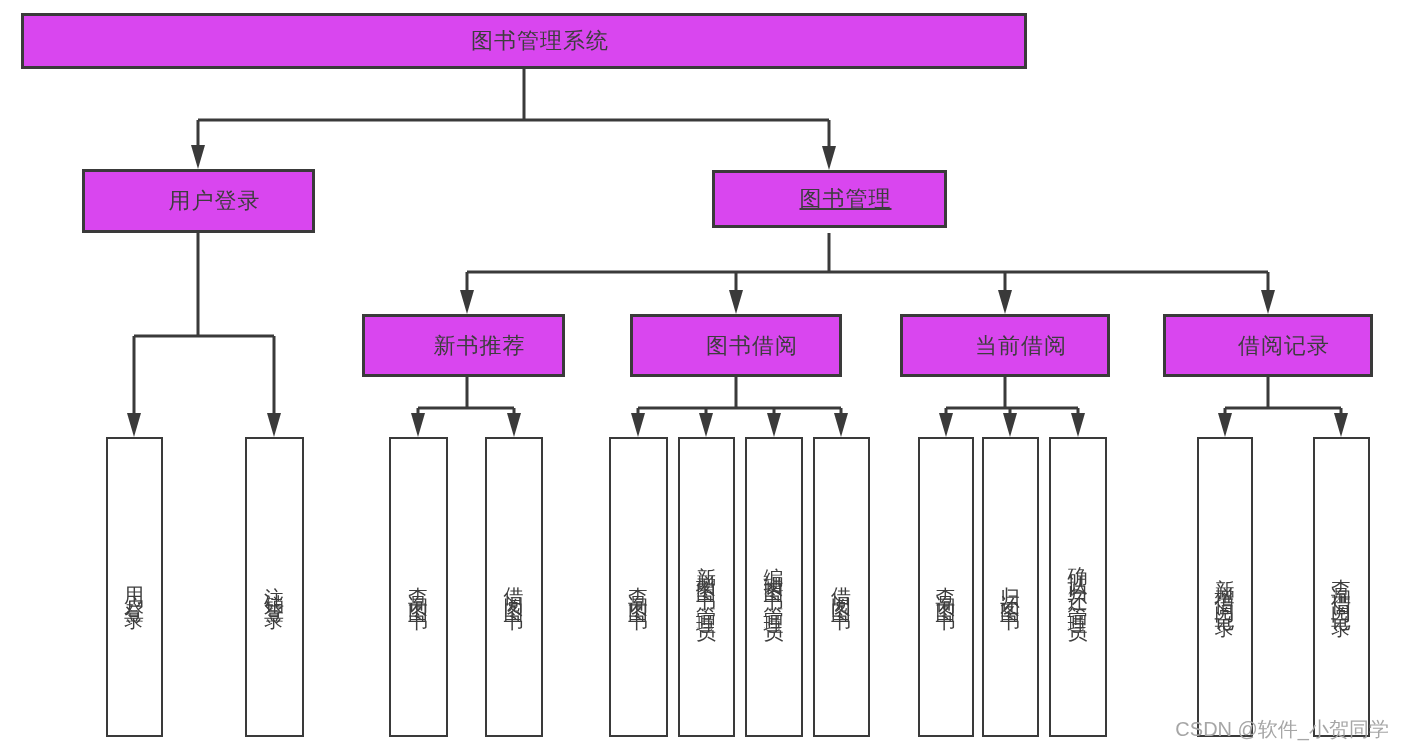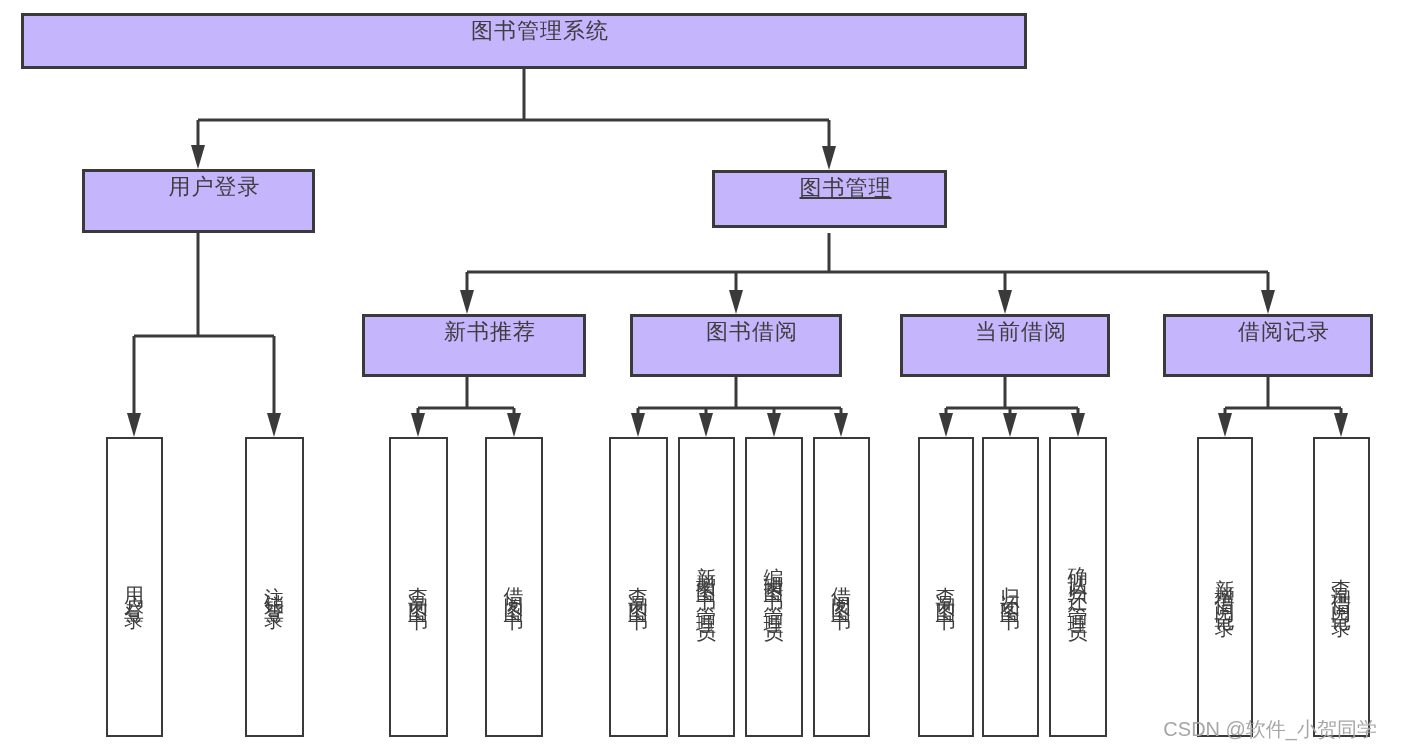--- a/index.html
+++ b/index.html
@@ -12,22 +12,23 @@
     width: 1405px;
     height: 747px;
     background: #ffffff;
     font-family: "Liberation Sans", "DejaVu Sans", sans-serif;
     color: #3d3d3d;
     overflow: hidden;
   }
   .hbox {
     position: absolute;
     border: 3px solid #3a3a3a;
-    background: #c4b5fd;
+    background: #d946ef;
     display: flex;
+    align-items: center;
     justify-content: center;
     box-sizing: border-box;
     z-index: 2;
     padding-left: 32px;
   }
   .hbox span {
     font-size: 22px;
     letter-spacing: 1px;
     color: #3d3d3d;
     white-space: nowrap;
@@ -51,21 +52,21 @@
     line-height: 1;
   }
   #connectors {
     position: absolute;
     left: 0;
     top: 0;
     z-index: 1;
   }
   #watermark {
     position: absolute;
-    right: 28px;
+    right: 16px;
     bottom: 4px;
     font-size: 20px;
     color: #a6a6a6;
     z-index: 3;
     white-space: nowrap;
   }
 </style>
 </head>
 <body>
 
@@ -115,21 +116,21 @@
     <span>图书管理系统</span>
   </div>
 
   <div class="hbox" style="left:82px; top:169px; width:233px; height:64px;">
     <span>用户登录</span>
   </div>
   <div class="hbox" style="left:712px; top:170px; width:235px; height:58px;text-decoration:underline;">
     <span>图书管理</span>
   </div>
 
-  <div class="hbox" style="left:362px; top:314px; width:224px; height:63px;">
+  <div class="hbox" style="left:362px; top:314px; width:203px; height:63px;">
     <span>新书推荐</span>
   </div>
   <div class="hbox" style="left:900px; top:314px; width:210px; height:63px;">
     <span>当前借阅</span>
   </div>
   <div class="hbox" style="left:630px; top:314px; width:212px; height:63px;">
     <span>图书借阅</span>
   </div>
   <div class="hbox" style="left:1163px; top:314px; width:210px; height:63px;">
     <span>借阅记录</span>

